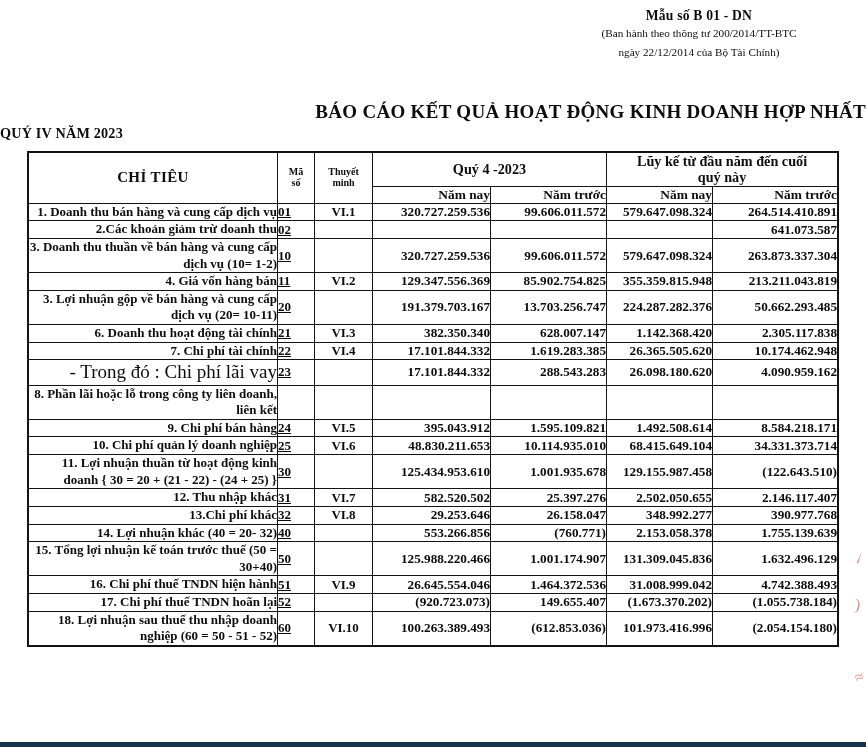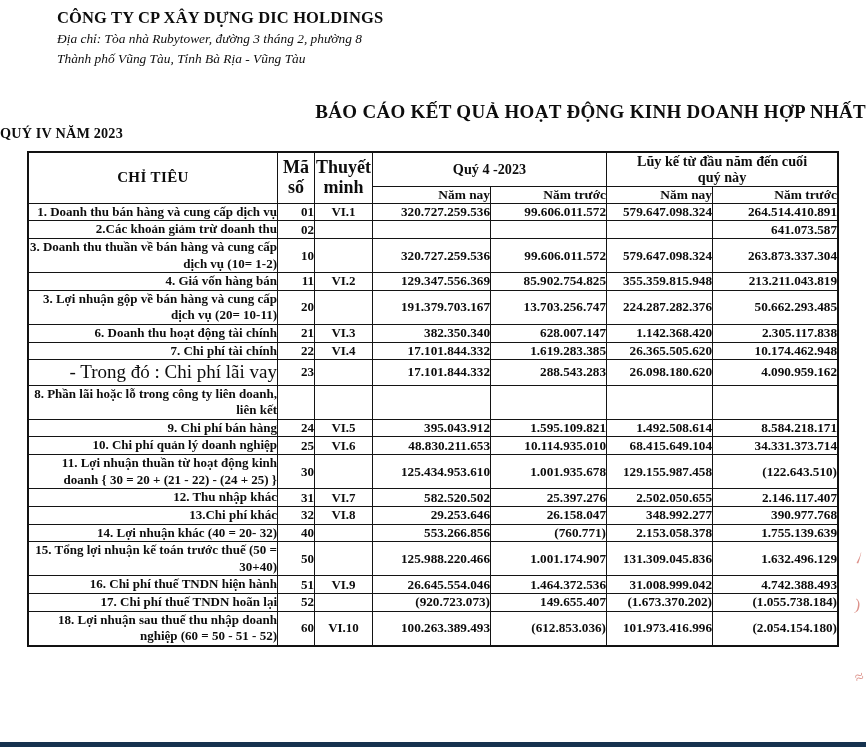--- a/index.html
+++ b/index.html
@@ -110,21 +110,21 @@
   col.c-y-prev{ width: 125px; }
 
   th.h-main {
     font-size: 15px;
     font-weight: bold;
     letter-spacing: 0.4px;
     text-align: center;
     padding: 4px 2px;
   }
   th.h-small {
-    font-size: 18px;
+    font-size: 10px;
     font-weight: bold;
     text-align: center;
     line-height: 1.08;
     padding: 3px 1px;
   }
   th.h-group {
     font-size: 14.2px;
     font-weight: bold;
     text-align: center;
     line-height: 1.15;
@@ -146,21 +146,22 @@
   }
   td.label.indent {
     padding-left: 20px;
     font-weight: normal;
     font-size: 19px;
     margin-top: 30px;
   }
   td.code {
     font-size: 13px;
     font-weight: bold;
-    text-align: right;
+    text-align: left;
+    text-decoration: underline;
   }
   td.note {
     font-size: 13px;
     font-weight: bold;
     text-align: center;
   }
   td.num {
     font-size: 13.2px;
     font-weight: bold;
     text-align: right;
@@ -185,26 +186,26 @@
     bottom: 0;
     height: 5px;
     background: #16324f;
   }
 </style>
 </head>
 <body>
 
 <div class="doc-header">
 
-  <div class="company-block">
-    <div class="company-name">CÔNG TY CP XÂY DỰNG DIC HOLDINGS</div>
-    <div class="company-addr">Địa chỉ: Tòa nhà Rubytower, đường 3 tháng 2, phường 8</div>
-    <div class="company-addr">Thành phố Vũng Tàu, Tỉnh Bà Rịa - Vũng Tàu</div>
+
+  <div class="form-block">
+    <div class="form-title">Mẫu số  B 01  - DN</div>
+    <div class="form-sub">(Ban hành theo thông tư 200/2014/TT-BTC</div>
+    <div class="form-sub">ngày 22/12/2014 của Bộ Tài Chính)</div>
   </div>
-
 
 </div>
 
 <div class="report-title">BÁO CÁO KẾT QUẢ HOẠT ĐỘNG KINH DOANH HỢP NHẤT</div>
 <div class="report-sub">QUÝ IV NĂM 2023</div>
 
 <div class="table-wrap">
   <table class="fin">
     <colgroup>
       <col class="c-label">

